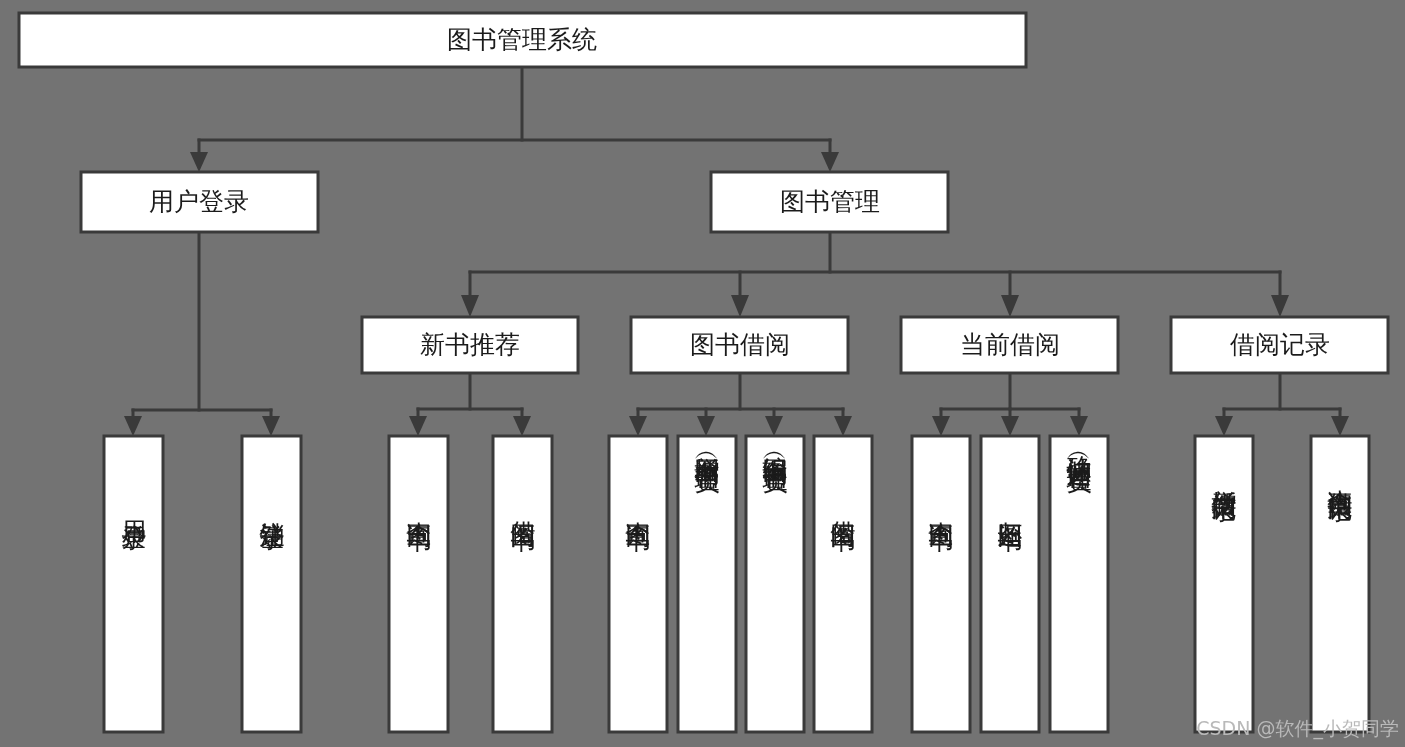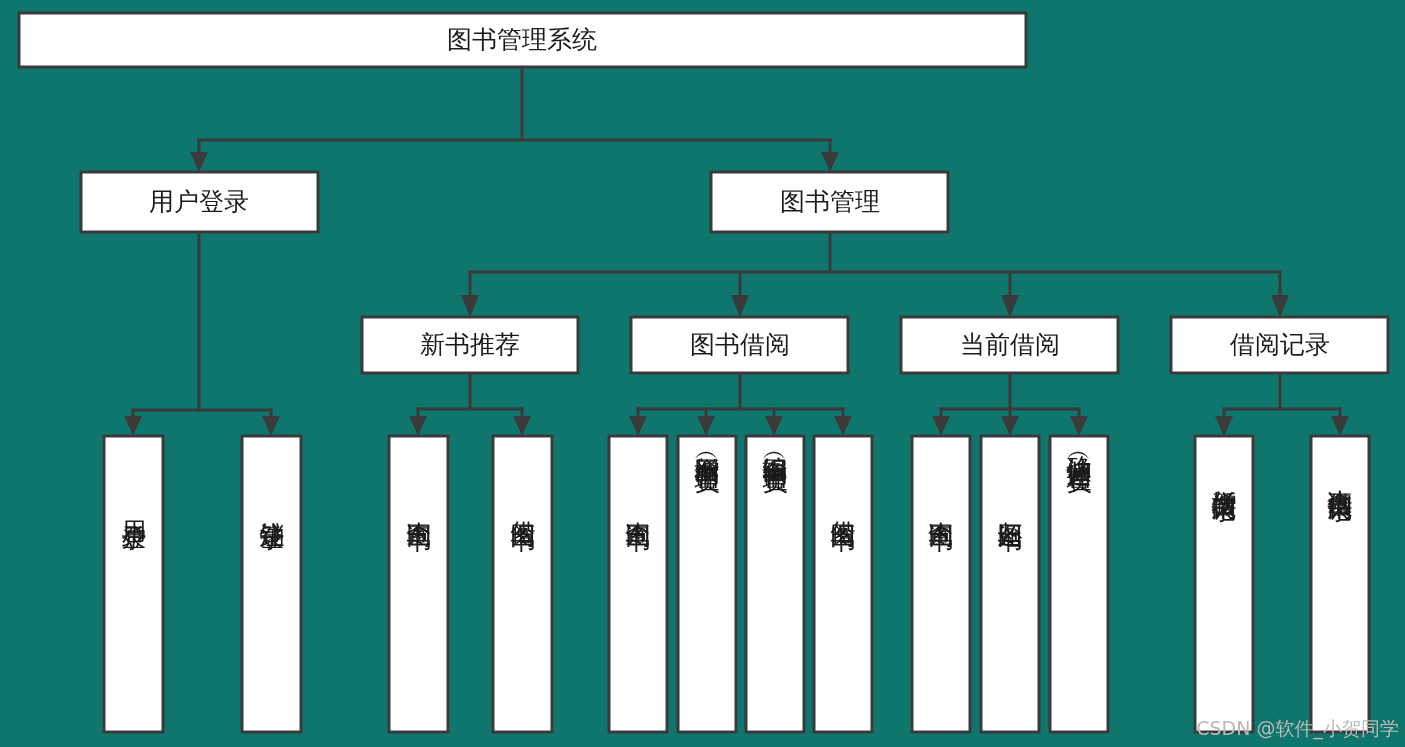--- a/index.html
+++ b/index.html
@@ -11,21 +11,21 @@
   body {
     width: 1405px;
     height: 747px;
     font-family: "DejaVu Sans", "Liberation Sans", sans-serif;
     overflow: hidden;
   }
   #diagram-root {
     position: relative;
     width: 1405px;
     height: 747px;
-    background: #0f766e;
+    background: #737373;
   }
   svg.flow {
     display: block;
     width: 1405px;
     height: 747px;
   }
   .node-rect {
     fill: #ffffff;
     stroke: #3a3a3a;
     stroke-width: 3;

